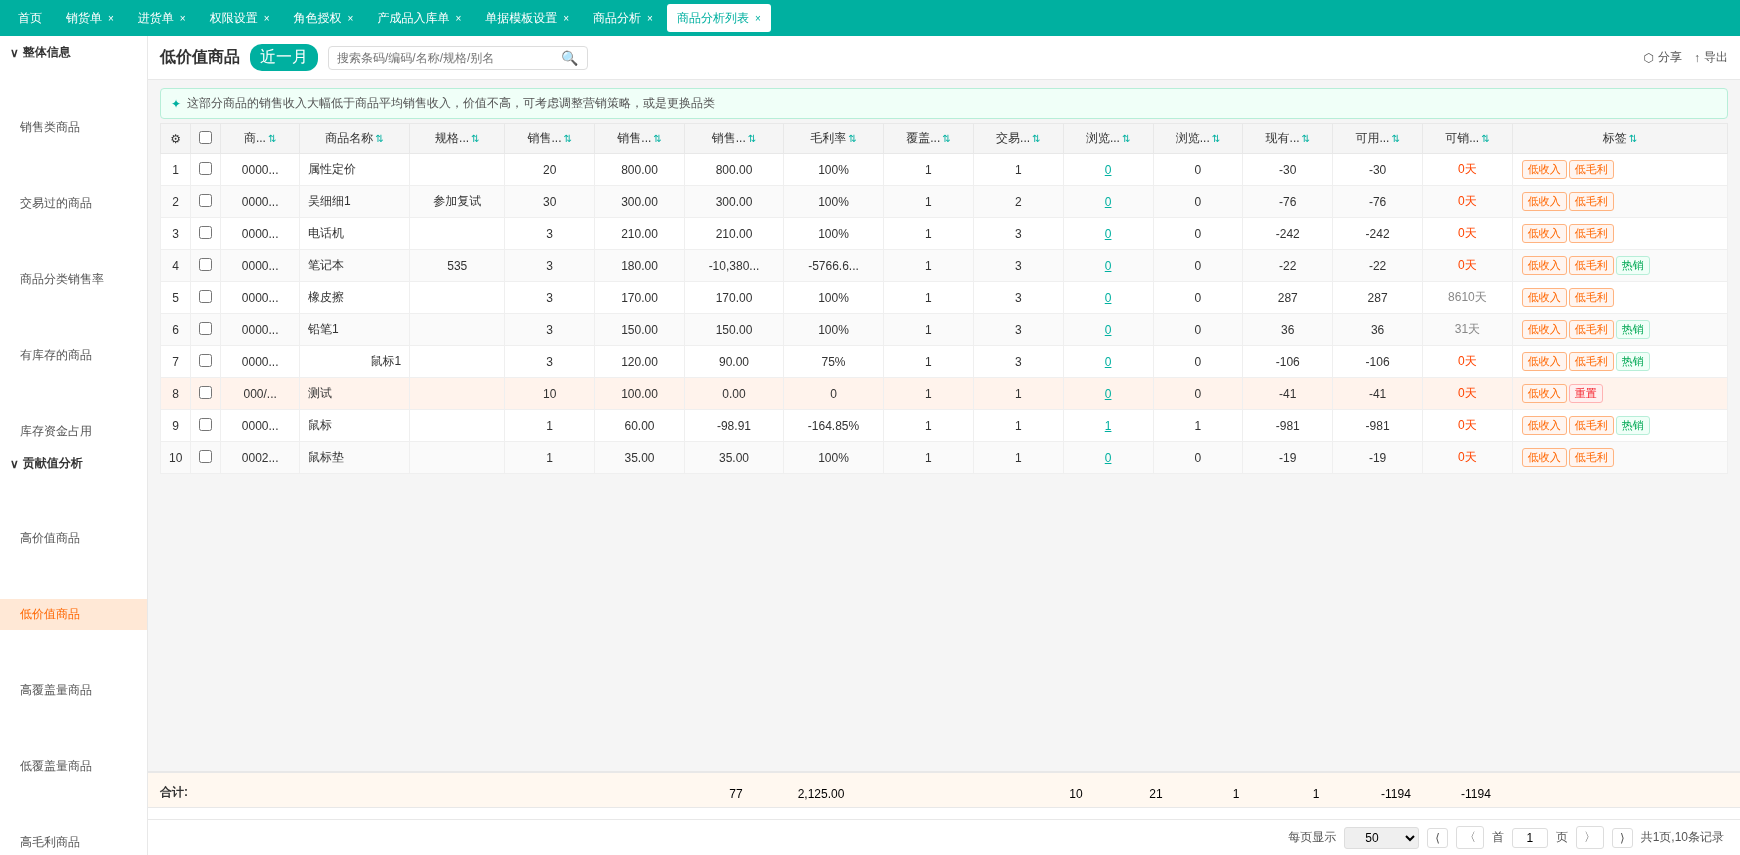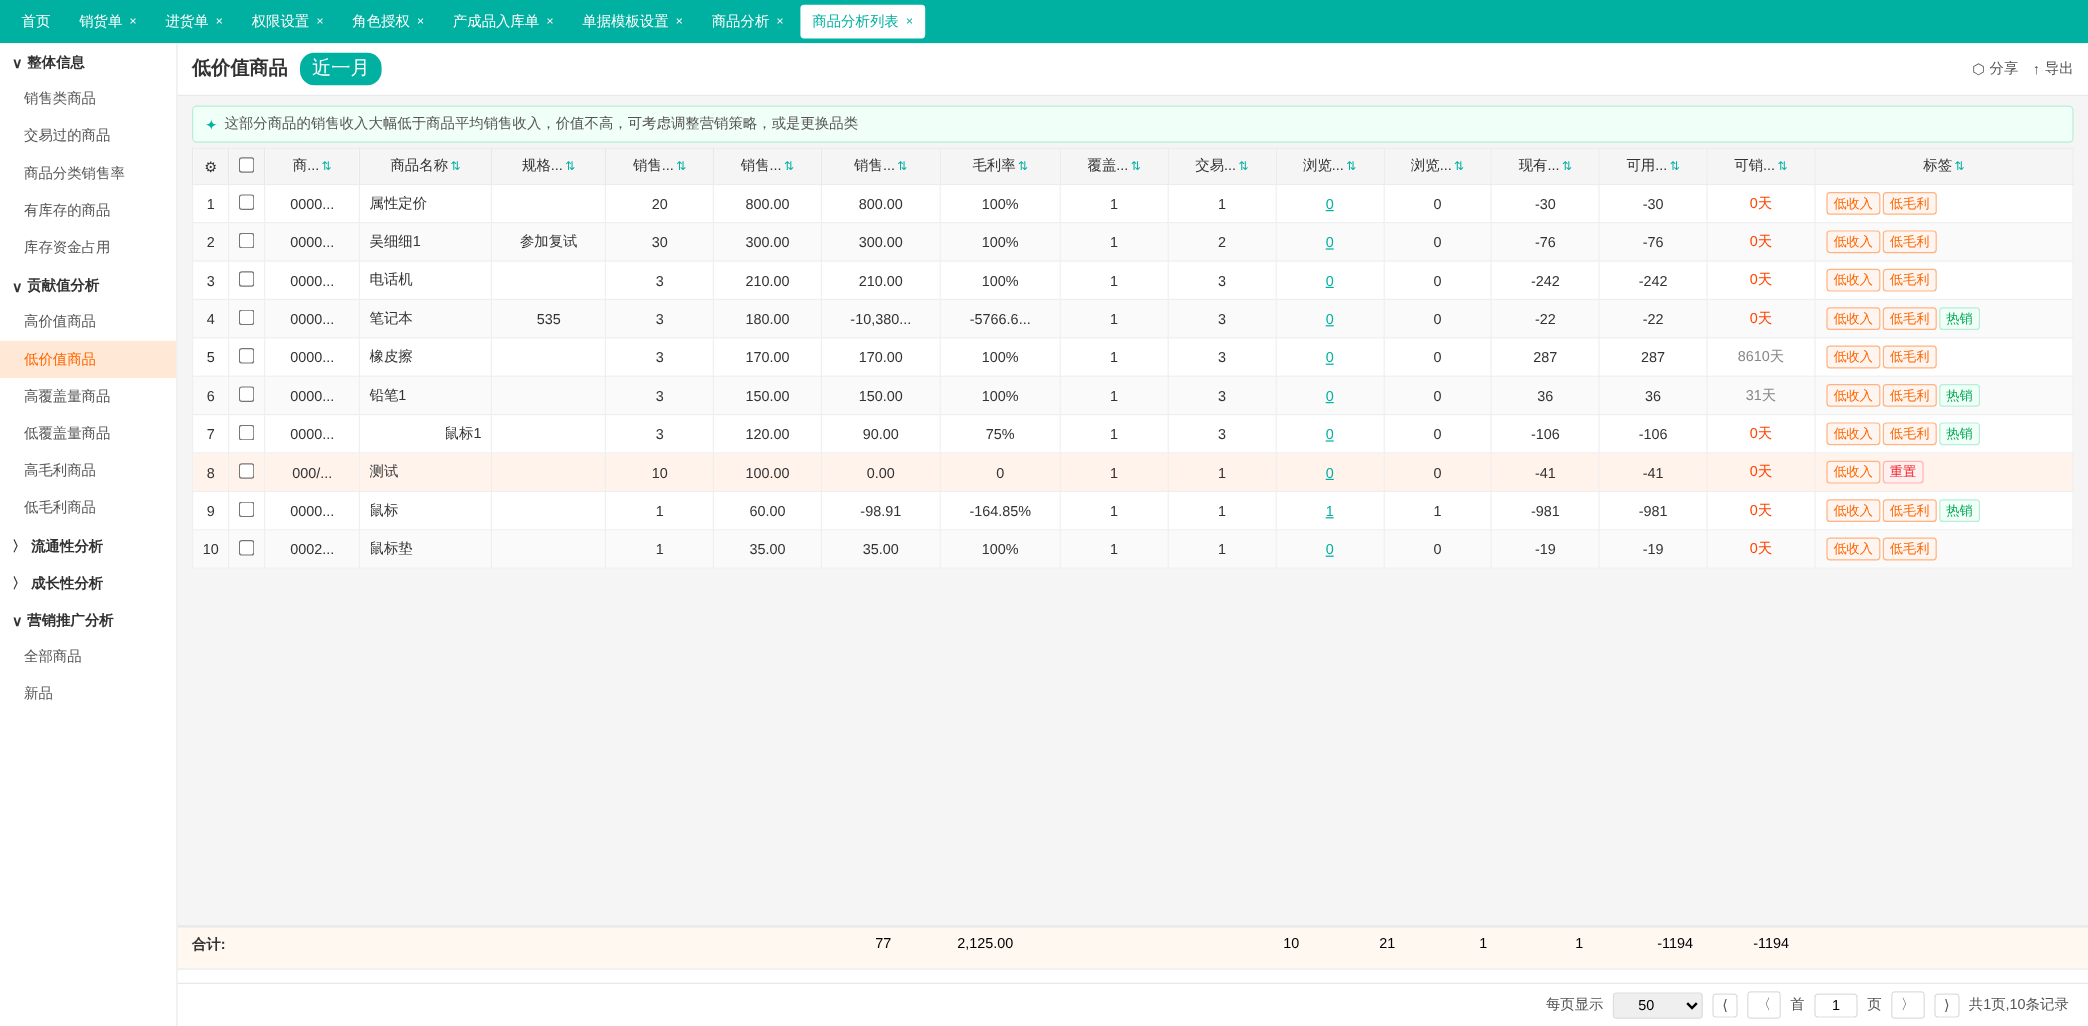--- a/index.html
+++ b/index.html
@@ -45,20 +45,21 @@
       padding: 8px 10px 6px;
       color: #333;
       font-weight: bold;
       cursor: pointer;
       gap: 4px;
     }
     .sidebar-item {
       padding: 7px 10px 7px 20px;
       color: #555;
       cursor: pointer;
+      margin-top: 45px;
     }
     .sidebar-item.active { background: #ffe8d6; color: #ff6600; }
 
     
     .main { flex: 1; display: flex; flex-direction: column; overflow: hidden; }
 
     
     .header-bar {
       display: flex;
       align-items: center;
@@ -154,21 +155,21 @@
     .tag-green { color: #00a854; border: 1px solid #b7eed8; background: #f0fff8; }
     .tag-red { color: #f5222d; border: 1px solid #ffb3b3; background: #fff0f0; }
     .link { color: #00b0a0; text-decoration: underline; cursor: pointer; }
     .zero-day { color: #ff4400; }
     .days-count { color: #888; }
     input[type=checkbox] { cursor: pointer; }
 
     
     .summary-bar {
       display: flex;
-      align-items: flex-start;
+      align-items: flex-end;
       border-top: 2px solid #e8e8e8;
       background: #fff8f0;
       padding: 6px 12px;
       font-size: 12px;
       gap: 0;
       min-height: 36px;
     }
     .summary-label { color: #333; font-weight: bold; margin-right: 16px; width: 200px; }
     .summary-values { display: flex; gap: 0; flex: 1; }
     .s-cell { text-align: center; min-width: 80px; color: #000000; }
@@ -297,20 +298,24 @@
     </div>
     <div class="sidebar-item">全部商品</div>
     <div class="sidebar-item">新品</div>
   </aside>
 
   <main class="main">
 
     <div class="header-bar">
       <span class="page-title">低价值商品</span>
       <button class="period-btn">近一月</button>
+      <div class="search-box">
+        <input type="text" placeholder="搜索条码/编码/名称/规格/别名" style="">
+        <span class="search-icon">🔍</span>
+      </div>
       <div class="header-actions">
         <div class="action-btn">
           <span>⬡</span>
           <span>分享</span>
         </div>
         <div class="action-btn">
           <span>↑</span>
           <span>导出</span>
         </div>
       </div>

